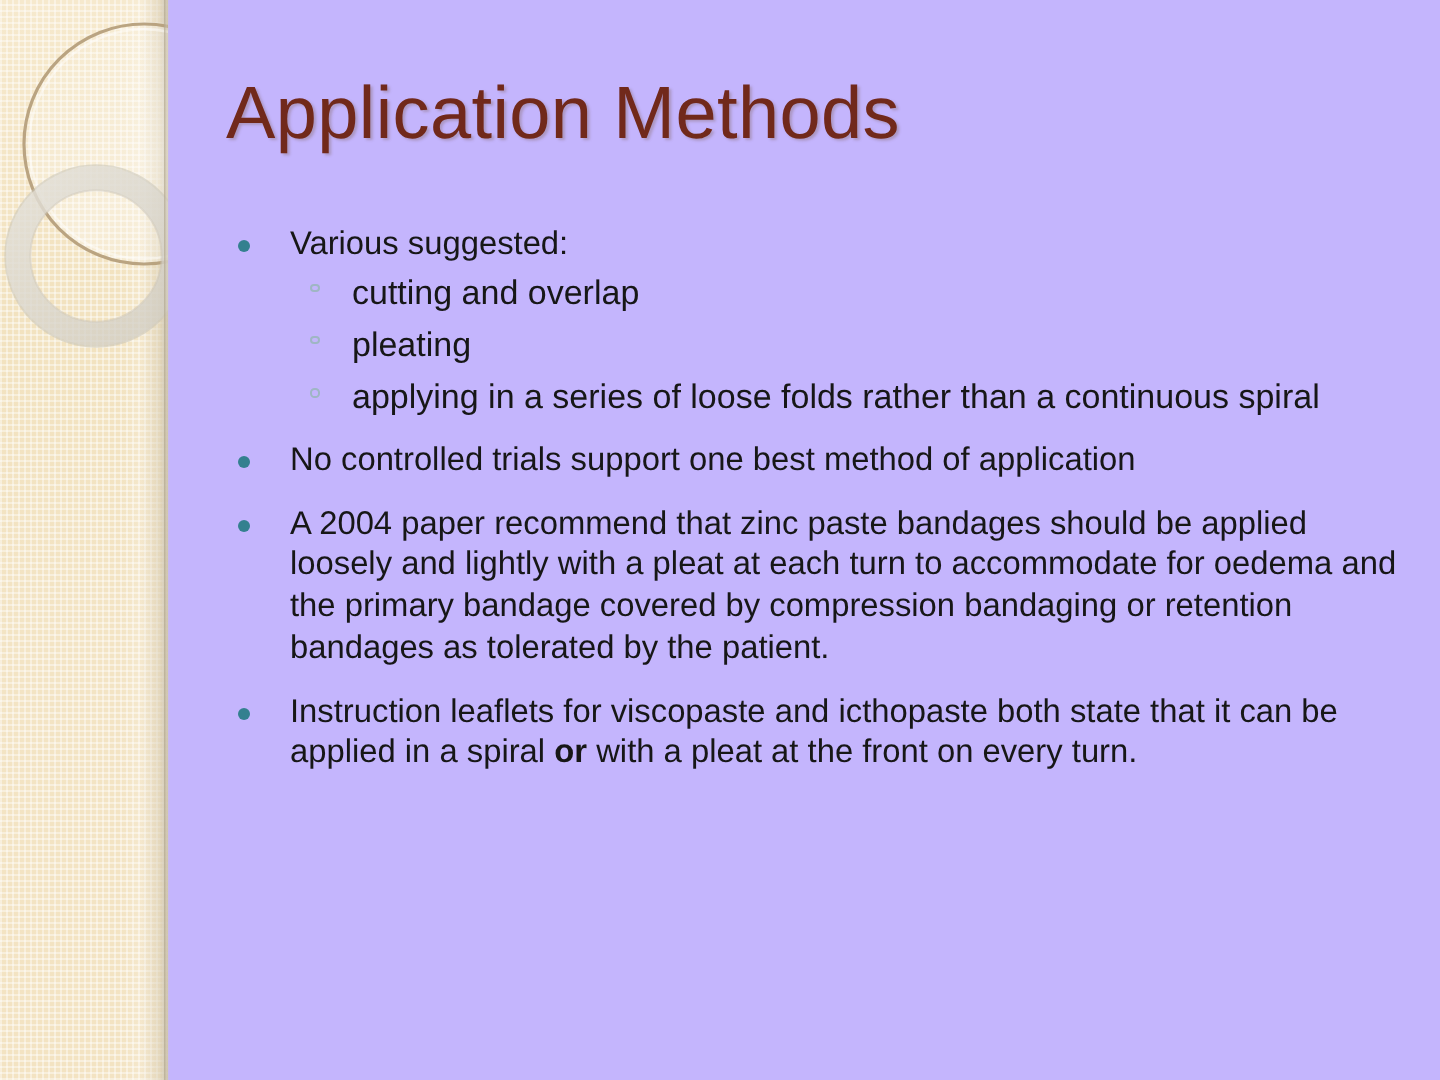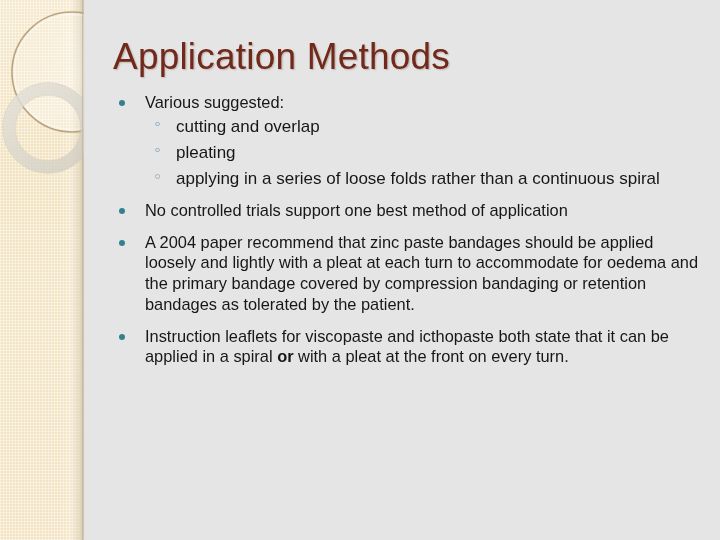--- a/index.html
+++ b/index.html
@@ -12,21 +12,21 @@
     height: 540px;
     overflow: hidden;
     background: #ffffff;
     font-family: "Liberation Sans", sans-serif;
   }
 
   .slide {
     position: relative;
     width: 720px;
     height: 540px;
-    background: #e5e5e5;
+    background: #c4b5fd;
     overflow: hidden;
   }
 
   
   .sidebar {
     position: absolute;
     left: 0;
     top: 0;
     width: 84px;
     height: 540px;
@@ -83,21 +83,21 @@
     color: #71291b;
     text-shadow: 1.2px 1.2px 1.4px rgba(120,90,80,0.33);
     line-height: 1.08;
     white-space: nowrap;
   }
 
   
   .body-area {
     position: absolute;
     left: 113px;
-    top: 92px;
+    top: 112px;
     width: 592px;
   }
 
   ul.lvl1 {
     list-style: none;
     margin: 0;
     padding: 0;
   }
   li.item1 {
     position: relative;

